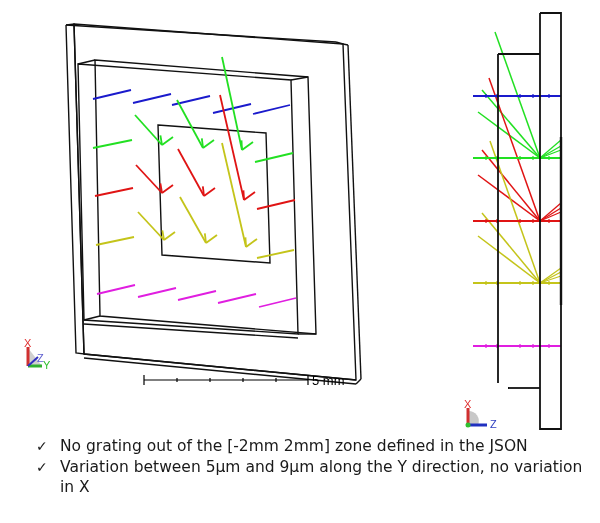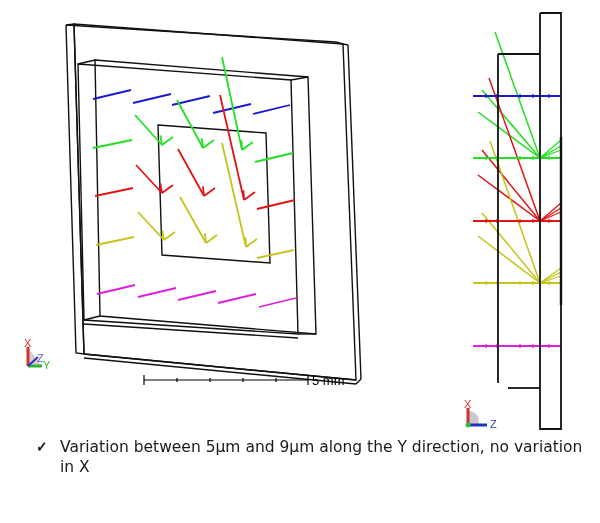--- a/index.html
+++ b/index.html
@@ -178,18 +178,19 @@
     <line x1="468" y1="425" x2="487" y2="425" stroke="#2030c0" stroke-width="3"></line>
     <circle cx="468" cy="425" r="2.5" fill="#30c030"></circle>
     <text class="axis-label" x="464" y="408" fill="#e03030">X</text>
     <text class="axis-label" x="490" y="428" fill="#3040c0">Z</text>
   </g>
 </svg>
 
 <ul class="bullets">
   <li>
     <span class="check">✓</span>
+    <span>No grating out of the [-2mm 2mm] zone defined in the JSON</span>
   </li>
   <li>
     <span class="check">✓</span>
     <span>Variation between 5µm and 9µm along the Y direction, no variation in X</span>
   </li>
 </ul>
 
 </body></html>

